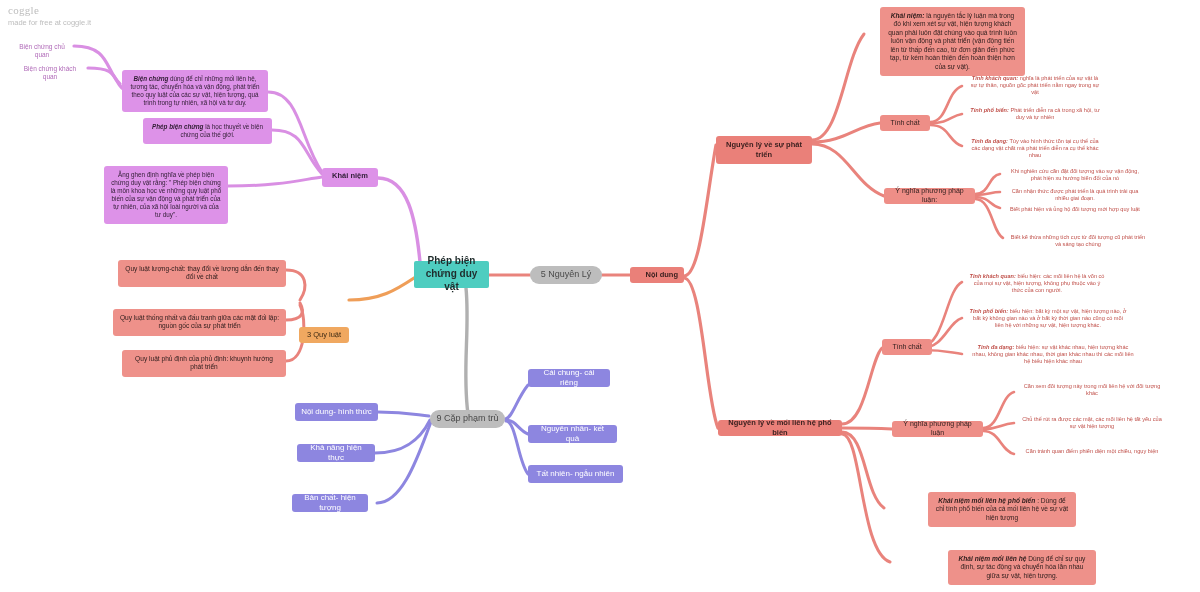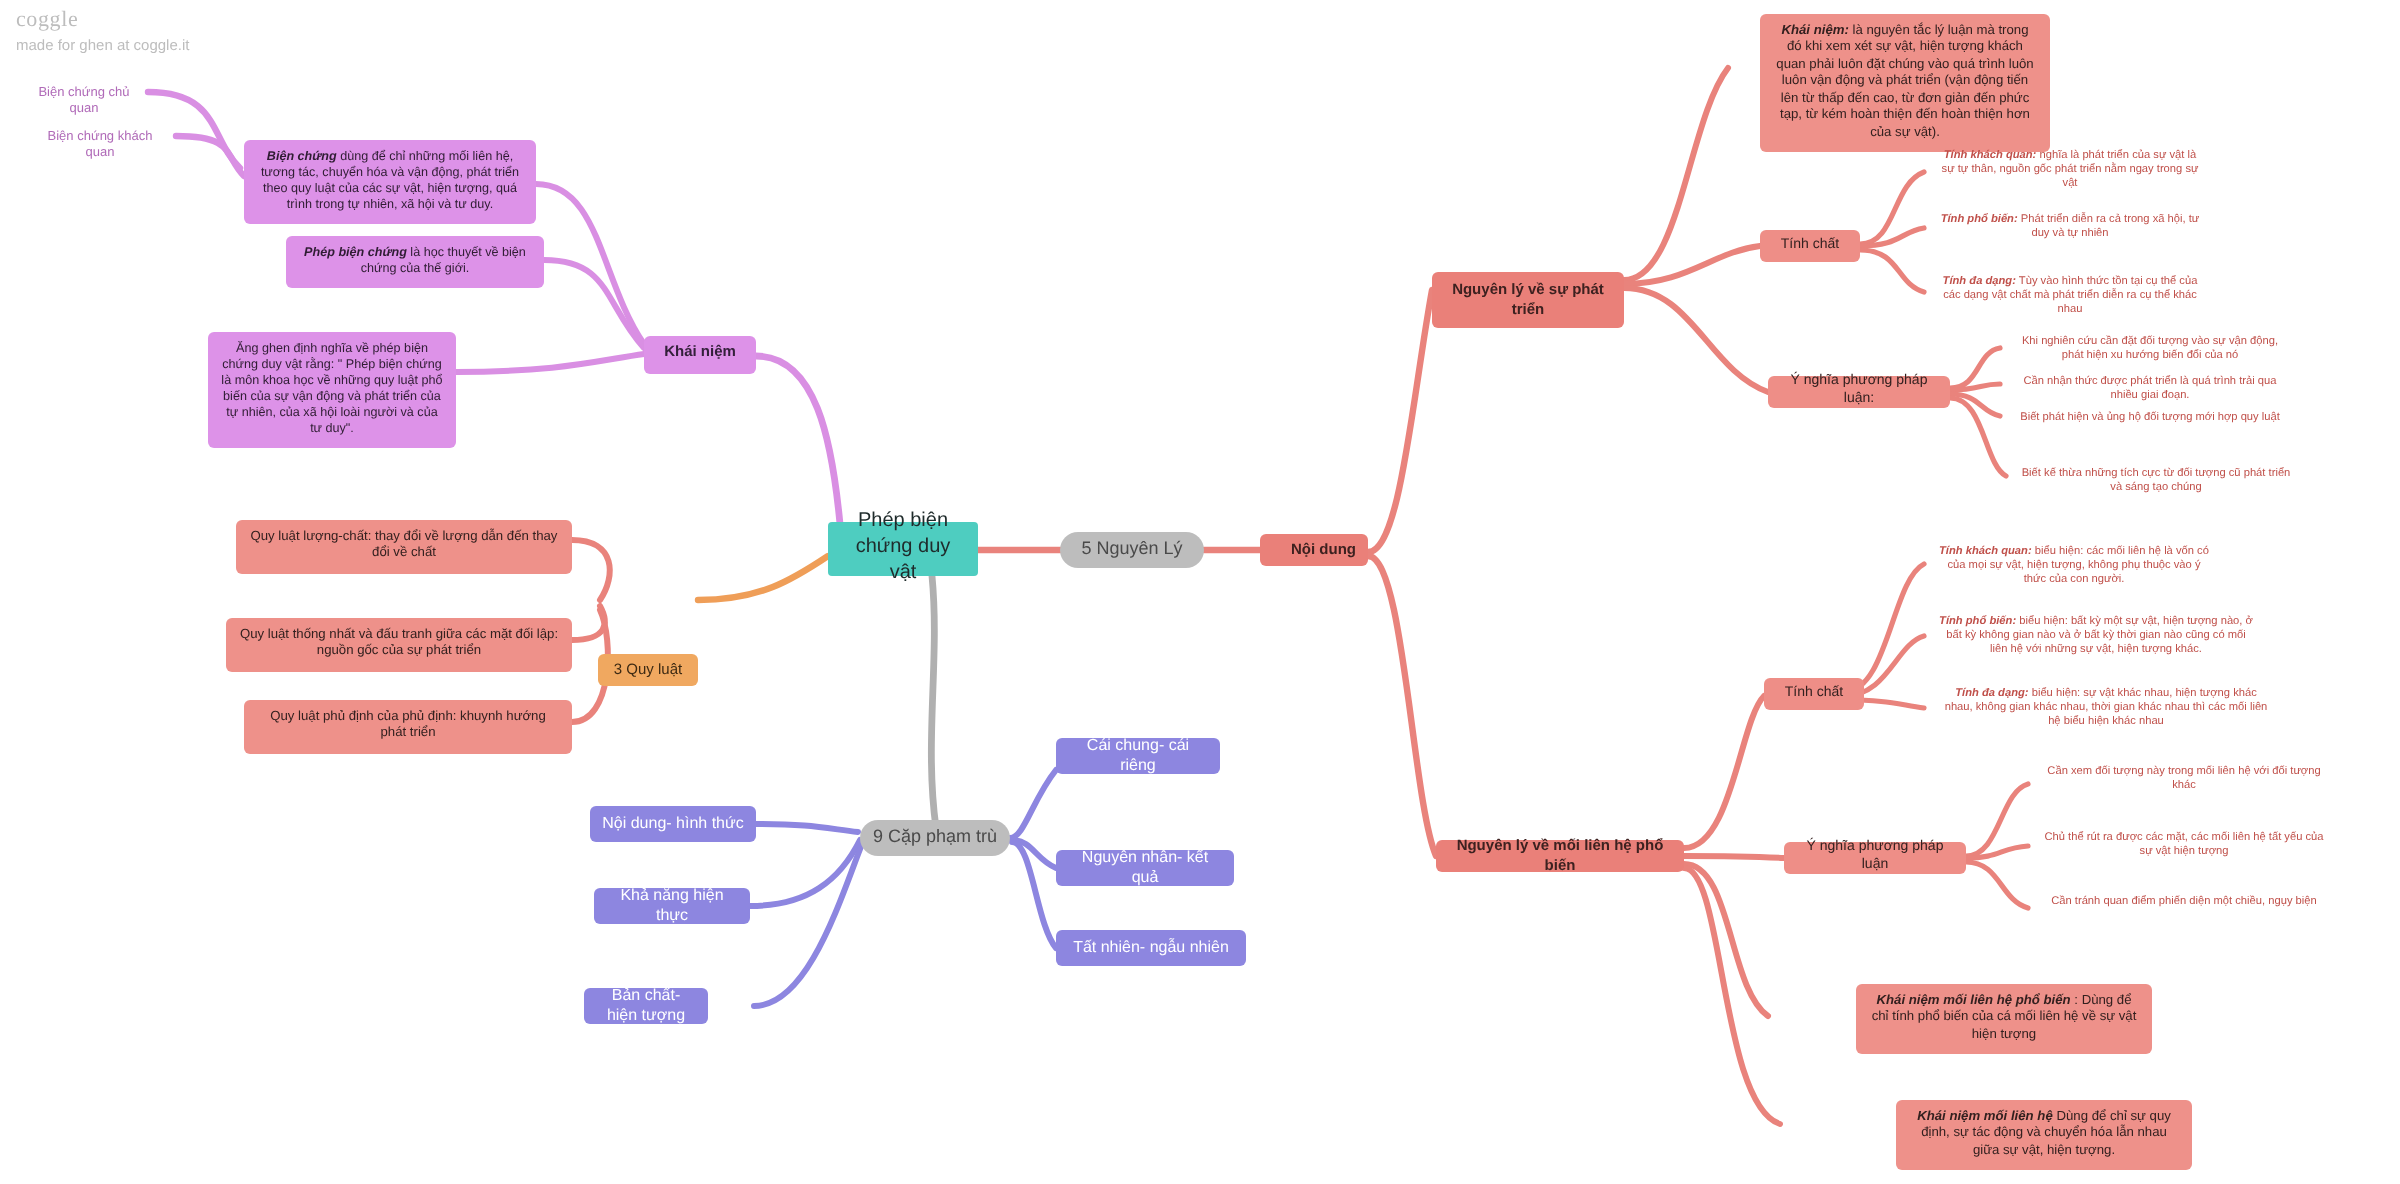--- a/index.html
+++ b/index.html
@@ -27,21 +27,21 @@
   .node {
     position: absolute;
     border-radius: 3px;
     text-align: center;
     line-height: 1.28;
     color: #3a3a3a;
     padding: 3px 6px;
   }
 
   
-  .n-root   { background:#4ecdc0; color:#1f2b2b; font-weight:normal; font-size:10px; border-radius:2px; }
+  .n-root   { background:#4ecdc0; color:#1f2b2b; font-weight:bold; font-size:10px; border-radius:2px; }
   .n-gray   { background:#bdbdbd; color:#4a4a4a; font-size:9px; border-radius:9px; }
   .n-red    { background:#ea8079; color:#3d2120; font-size:7.5px; font-weight:bold; }
   .n-redbox { background:#ee918a; color:#33201f; font-size:6.6px; font-weight:normal; }
   .n-redtxt { background:transparent; color:#c0504a; font-size:5.6px; }
   .n-orange { background:#f0a860; color:#3d2a13; font-size:7.5px; }
   .n-redsub { background:#ee8e87; color:#33201f; font-size:7px; }
   .n-purple { background:#8d86e0; color:#ffffff; font-size:8px; }
   .n-violet { background:#dd92e8; color:#33203a; font-size:7.5px; font-weight:bold; }
   .n-violetbox { background:#dd92e8; color:#2f1c33; font-size:6.3px; }
   .n-plain  { background:transparent; color:#b06ab8; font-size:6.5px; }
@@ -130,21 +130,21 @@
       <g stroke="#e9837c" stroke-width="2.6">
         <path d="M983,428 C1000,428 1000,396 1014,392"></path>
         <path d="M983,429 C1000,429 1000,424 1014,423"></path>
         <path d="M983,431 C1000,431 1000,450 1014,454"></path>
       </g>
     </g>
   </svg>
 
   <div class="brand">
     <div class="logo">coggle</div>
-    <div class="sub">made for ghen at coggle.it</div>
+    <div class="sub">made for free at coggle.it</div>
   </div>
 
   <div class="node n-root" style="left:414px; top:261px; width:75px; height:27px; display:flex; align-items:center; justify-content:center;">
     <span>Phép biện chứng duy vật</span>
   </div>
 
   <div class="node n-plain" style="left:10px; top:40px; width:64px;">
     <span>Biện chứng chủ quan</span>
   </div>
   <div class="node n-plain" style="left:12px; top:62px; width:76px;">
@@ -186,21 +186,21 @@
   <div class="node n-gray" style="left:430px; top:410px; width:75px; height:18px; display:flex; align-items:center; justify-content:center;">
     <span>9 Cặp phạm trù</span>
   </div>
 
   <div class="node n-purple" style="left:295px; top:403px; width:83px; height:18px; display:flex; align-items:center; justify-content:center;">
     <span>Nội dung- hình thức</span>
   </div>
   <div class="node n-purple" style="left:297px; top:444px; width:78px; height:18px; display:flex; align-items:center; justify-content:center;">
     <span>Khả năng hiện thực</span>
   </div>
-  <div class="node n-purple" style="left:292px; top:494px; width:62px; height:18px; display:flex; align-items:center; justify-content:center;">
+  <div class="node n-purple" style="left:292px; top:494px; width:76px; height:18px; display:flex; align-items:center; justify-content:center;">
     <span>Bản chất- hiện tượng</span>
   </div>
 
   <div class="node n-purple" style="left:528px; top:369px; width:82px; height:18px; display:flex; align-items:center; justify-content:center;">
     <span>Cái chung- cái riêng</span>
   </div>
   <div class="node n-purple" style="left:528px; top:425px; width:89px; height:18px; display:flex; align-items:center; justify-content:center;">
     <span>Nguyên nhân- kết quả</span>
   </div>
   <div class="node n-purple" style="left:528px; top:465px; width:95px; height:18px; display:flex; align-items:center; justify-content:center;">

